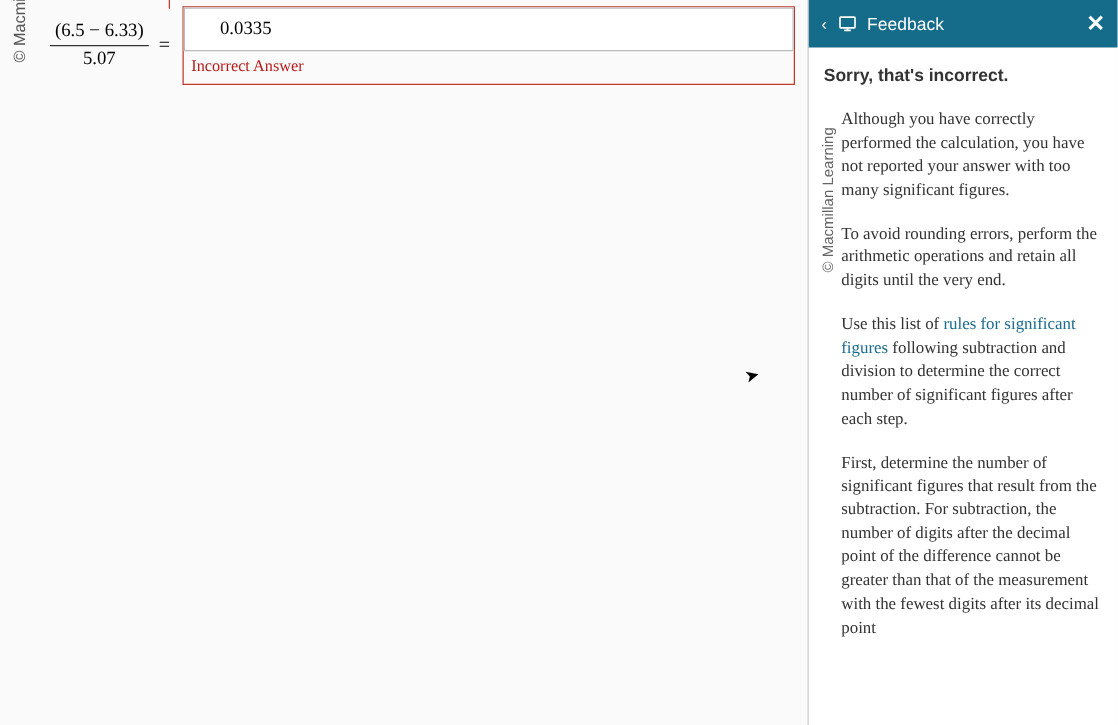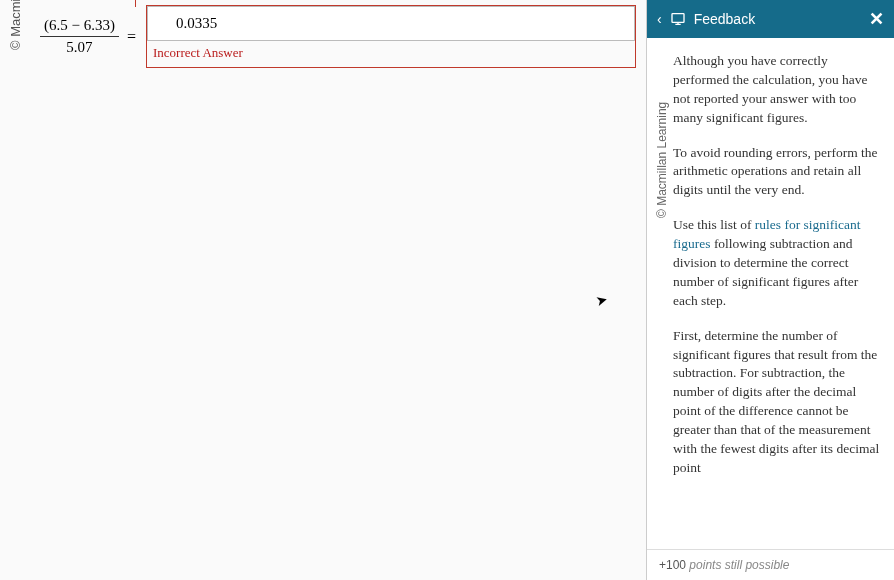--- a/index.html
+++ b/index.html
@@ -221,25 +221,23 @@
             <path d="M8 20h8M12 17v3"></path>
           </svg>
         </span>
         <span>Feedback</span>
       </div>
       <span class="close">✕</span>
     </div>
 
     <div class="sidebar-body">
       <div class="copyright-right">© Macmillan Learning</div>
+      <div class="sorry">Sorry, that's incorrect.</div>
       <p>Although you have correctly performed the calculation, you have not reported your answer with too many significant figures.</p>
       <p>To avoid rounding errors, perform the arithmetic operations and retain all digits until the very end.</p>
       <p>
         <span>Use this list of </span><a href="#">rules for significant figures</a><span> following subtraction and division to determine the correct number of significant figures after each step.</span>
       </p>
       <p>First, determine the number of significant figures that result from the subtraction. For subtraction, the number of digits after the decimal point of the difference cannot be greater than that of the measurement with the fewest digits after its decimal point</p>
     </div>
 
-    <div class="sidebar-footer">
-      <span>+100</span><span class="pts"> points still possible</span>
-    </div>
   </div>
 </div>
 
 </body></html>

